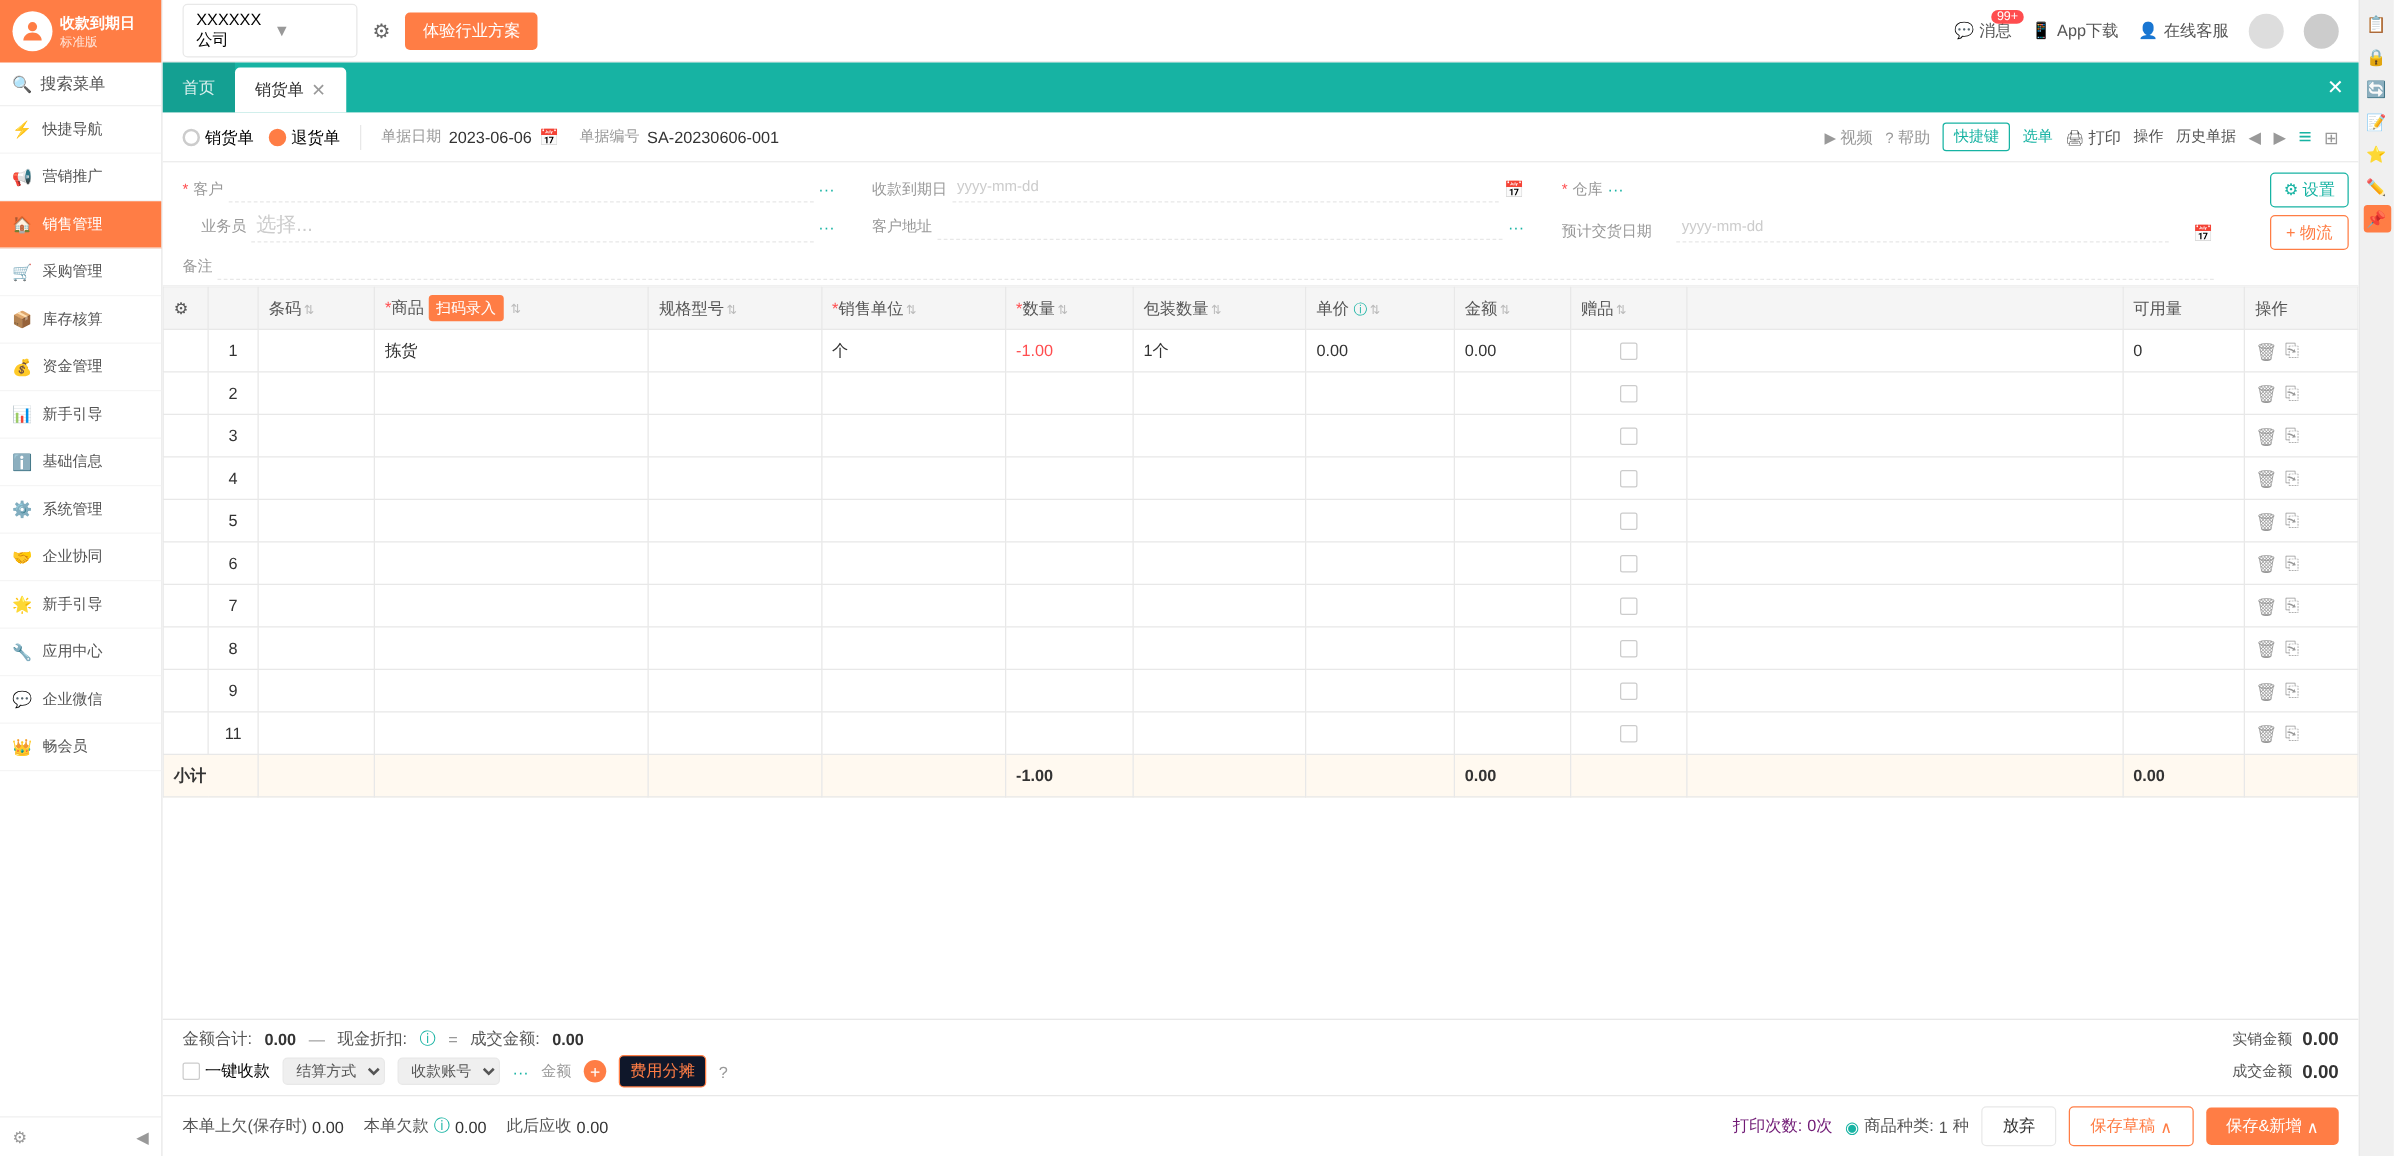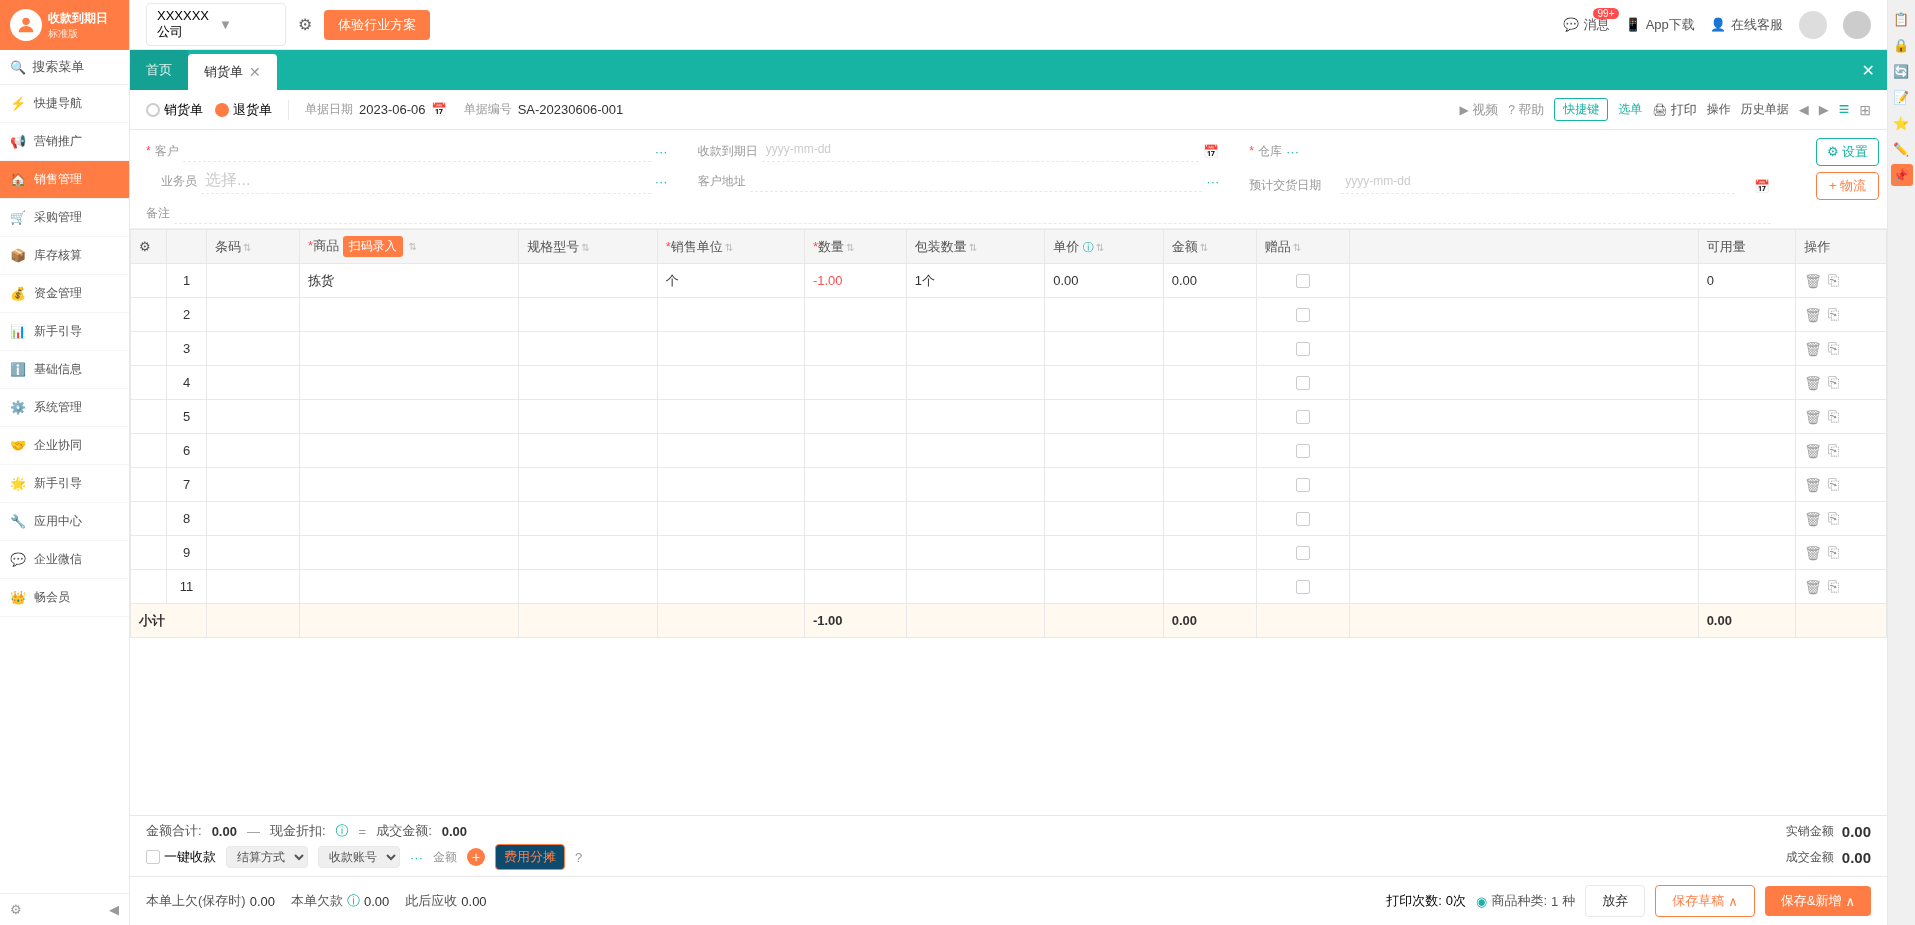--- a/index.html
+++ b/index.html
@@ -43,28 +43,28 @@
     .data-table td { border: 1px solid #e8e8e8; padding: 5px 8px; color: #333; height: 34px; }
     .col-num { width: 40px; text-align: center; color: #999; }
     .th-required { color: #ff4d4f; }
     .scan-btn { background: #ff7d45; color: #fff; border: none; border-radius: 3px; padding: 2px 6px; font-size: 12px; cursor: pointer; }
     .subtotal-row td { background: #fff9f0; font-weight: bold; }
     .qty-red { color: #ff4d4f; }
     .action-icons { display: flex; gap: 6px; align-items: center; }
     .icon-btn { background: none; border: none; cursor: pointer; color: #999; font-size: 14px; }
     .settings-col { width: 36px; text-align: center; }
     .sort-icon { color: #bbb; font-size: 10px; margin-left: 2px; }
-    .fenyong-btn { border: 1px solid #ff7d45; color: #ff7d45; background: #0c4a6e; border-radius: 4px; padding: 3px 8px; cursor: pointer; }
+    .fenyong-btn { border: 1px solid #ff7d45; color: #ff7d45; background: #0f172a; border-radius: 4px; padding: 3px 8px; cursor: pointer; }
 
     
     .footer-bar { background: #fff; border-top: 1px solid #e8e8e8; padding: 8px 16px; display: flex; align-items: center; gap: 16px; flex-shrink: 0; }
     .footer-stat { display: flex; align-items: center; gap: 4px; font-size: 12px; color: #555; }
     .footer-stat-value { color: #333; }
     .footer-actions { margin-left: auto; display: flex; align-items: center; gap: 10px; }
-    .print-info { display: flex; align-items: center; gap: 4px; font-size: 12px; color: #000000; }
+    .print-info { display: flex; align-items: center; gap: 4px; font-size: 12px; color: #701a75; }
     .product-type { display: flex; align-items: center; gap: 4px; font-size: 12px; color: #555; }
     .discard-btn { border: 1px solid #e8e8e8; background: #fff; color: #333; border-radius: 4px; padding: 6px 16px; cursor: pointer; }
     .save-draft-btn { border: 1px solid #ff7d45; background: #fff; color: #ff7d45; border-radius: 4px; padding: 6px 16px; cursor: pointer; display: flex; align-items: center; gap: 4px; }
     .save-new-btn { background: #ff7d45; color: #fff; border: none; border-radius: 4px; padding: 6px 16px; cursor: pointer; display: flex; align-items: center; gap: 4px; }
 
     
     .right-panel { width: 28px; background: #f0f0f0; display: flex; flex-direction: column; align-items: center; padding: 8px 0; gap: 4px; flex-shrink: 0; border-left: 1px solid #e8e8e8; }
     .right-panel-icon { width: 22px; height: 22px; display: flex; align-items: center; justify-content: center; cursor: pointer; color: #999; border-radius: 3px; font-size: 13px; }
     .right-panel-icon.active { background: #ff7d45; color: #fff; }
 

